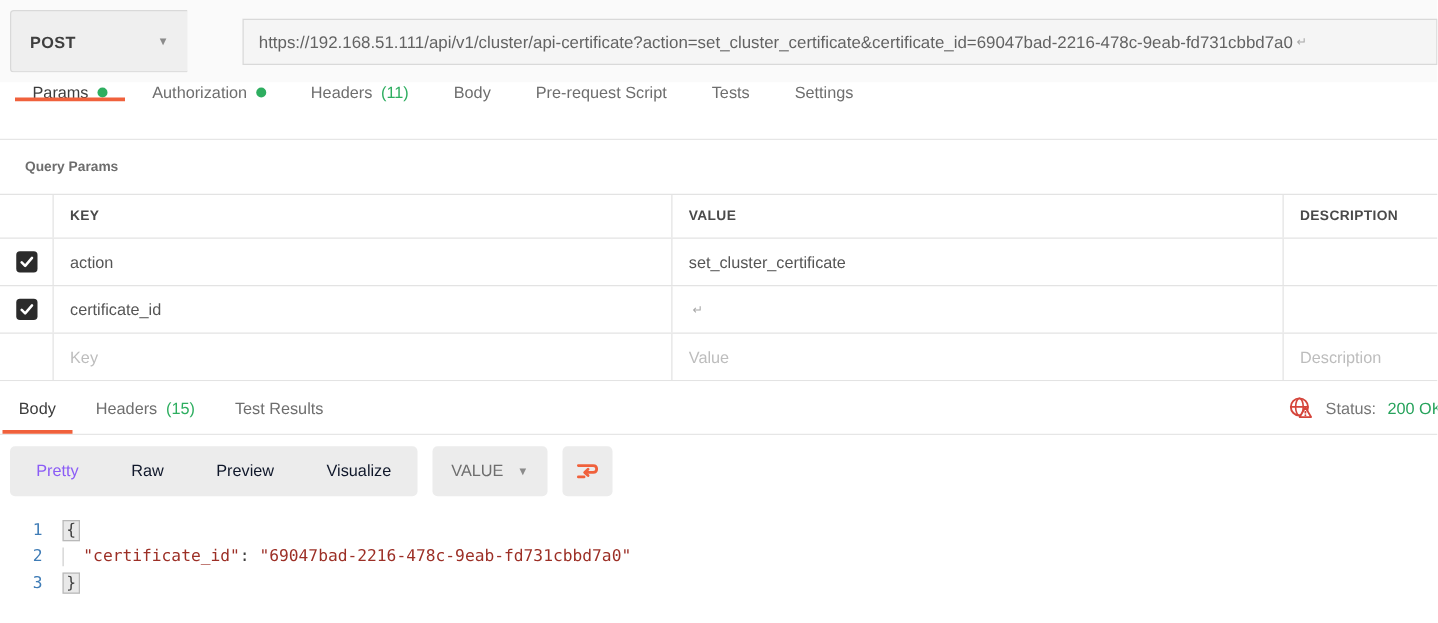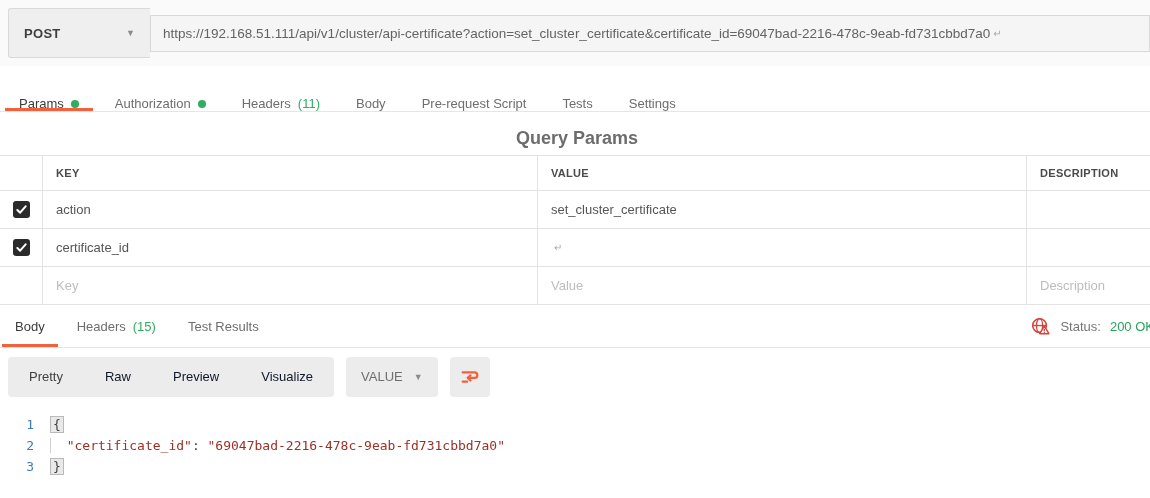--- a/index.html
+++ b/index.html
@@ -4,66 +4,66 @@
 <style>
   * { box-sizing: border-box; }
   html,body { margin:0; padding:0; }
   body {
     width:1150px; height:498px; overflow:hidden;
     font-family:"Liberation Sans", sans-serif;
     font-size:13px; color:#3c3c3c; background:#ffffff;
   }
 
   
-  .topbar { height:66px; background:#fafafa; display:flex; align-items:center; padding-left:8px; }
+  .topbar { height:66px; background:#fafafa; display:flex; align-items:center; padding-left:8px;gap:44px; }
   .method-box {
     width:142px; height:50px; background:#efefef; border:1px solid #d9d9d9; border-right:none;
     border-radius:3px 0 0 3px; display:flex; align-items:center; justify-content:space-between;
     padding:0 15px; cursor:pointer;
   }
   .method-label { font-weight:600; color:#3f3f3f; letter-spacing:.3px; }
   .caret { font-size:9px; color:#8b8b8b; }
   .url-box {
     flex:1; height:37px; background:#f5f5f5; border:1px solid #d9d9d9;
     display:flex; align-items:center; padding:0 12px; overflow:hidden;
   }
   .url-text { color:#636363; font-size:13.5px; white-space:nowrap; }
   .nl-glyph { color:#a9a9a9; font-size:10px; margin-left:3px; vertical-align:1px; }
 
   
-  .req-tabs { height:46px; border-bottom:1px solid #e6e6e6; display:flex; align-items:flex-end; padding-left:5px; background:#fff; }
+  .req-tabs { height:46px; border-bottom:1px solid #e6e6e6; display:flex; align-items:flex-start; padding-left:12px; background:#fff; }
   .tab { position:relative; display:flex; align-items:center; gap:7px; padding:0 14px; margin-right:8px; color:#6e6e6e; cursor:pointer; white-space:nowrap; }
   .tab.active { color:#3c3c3c; }
   .tab.active::after { content:""; position:absolute; left:0; right:0; bottom:0; height:3px; background:#f0613c; }
   .dot { width:8px; height:8px; border-radius:50%; background:#2eae60; }
   .count { color:#2eae60; }
 
   
-  .qp-title { height:43px; padding:16px 0 0 4px; color:#6d6d6d; font-weight:600; font-size:18px;text-align:center; }
+  .qp-title { height:43px; padding:16px 0 0 20px; color:#6d6d6d; font-weight:600; font-size:11px; }
   .prow { display:grid; grid-template-columns:42px 495px 489px 1fr; border-bottom:1px solid #e3e3e3; height:38px;text-align:right; }
   .prow.header { height:36px; border-top:1px solid #e3e3e3; }
   .pcell { display:flex; align-items:center; padding:0 13px; border-left:1px solid #e3e3e3; overflow:hidden; white-space:nowrap; color:#555; }
   .pcell.first { border-left:none; justify-content:center; padding:0; }
   .prow.header .pcell { font-size:11px; font-weight:700; color:#4a4a4a; letter-spacing:.3px; }
   .placeholder { color:#bdbdbd; }
   .checkbox { width:17px; height:17px; background:#2b2b2b; border-radius:3px; display:flex; align-items:center; justify-content:center; cursor:pointer; }
   .checkbox svg { display:block; }
 
   
   .resp-tabs { height:43px; border-bottom:1px solid #e6e6e6; display:flex; align-items:stretch; padding-left:2px; background:#fff; }
   .resp-tabs .tab { padding:0 13px; margin-right:6px; }
   .status-area { margin-left:auto; display:flex; align-items:center; gap:9px; padding-right:0; white-space:nowrap; margin-right:-4px; }
   .status-label { color:#767676; }
   .status-value { color:#27a35c; }
 
   
   .resp-toolbar { height:57px; display:flex; align-items:center; gap:12px; padding-left:8px; background:#fff; }
   .seg { display:flex; align-items:stretch; background:#ececec; border-radius:4px; height:40px; }
   .mode { display:flex; align-items:center; padding:0 21px; color:#0f172a; cursor:pointer; }
-  .mode.active { color:#404040; }
+  .mode.active { color:#8b5cf6; }
   .fmt-box { height:40px; background:#ececec; border-radius:4px; display:flex; align-items:center; gap:11px; padding:0 15px; color:#6e6e6e; cursor:pointer; }
   .wrap-btn { width:40px; height:40px; background:#ececec; border-radius:4px; display:flex; align-items:center; justify-content:center; cursor:pointer; }
 
   
   .code-area { padding-top:9px; font-family:"DejaVu Sans Mono", monospace; font-size:13px; background:#fff; }
   .cline { display:flex; height:21px; line-height:21px; }
   .lnum { width:50px; text-align:right; padding-right:16px; color:#3f7cb6; flex:0 0 auto; }
   .lcontent { white-space:pre; color:#3f3f3f; }
   .bracket { background:#e9e9e9; border:1px solid #b9b9b9; padding:0 2px; }
   .json-str { color:#9c2f26; }

